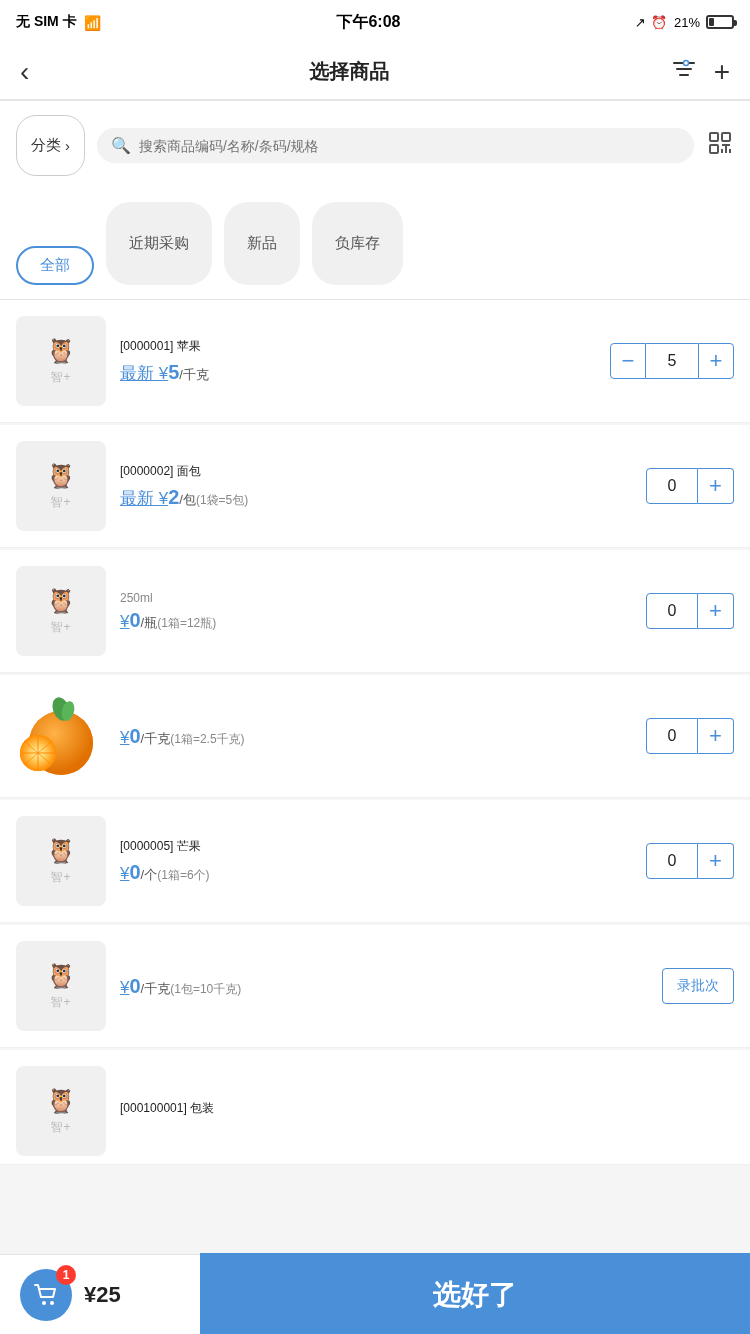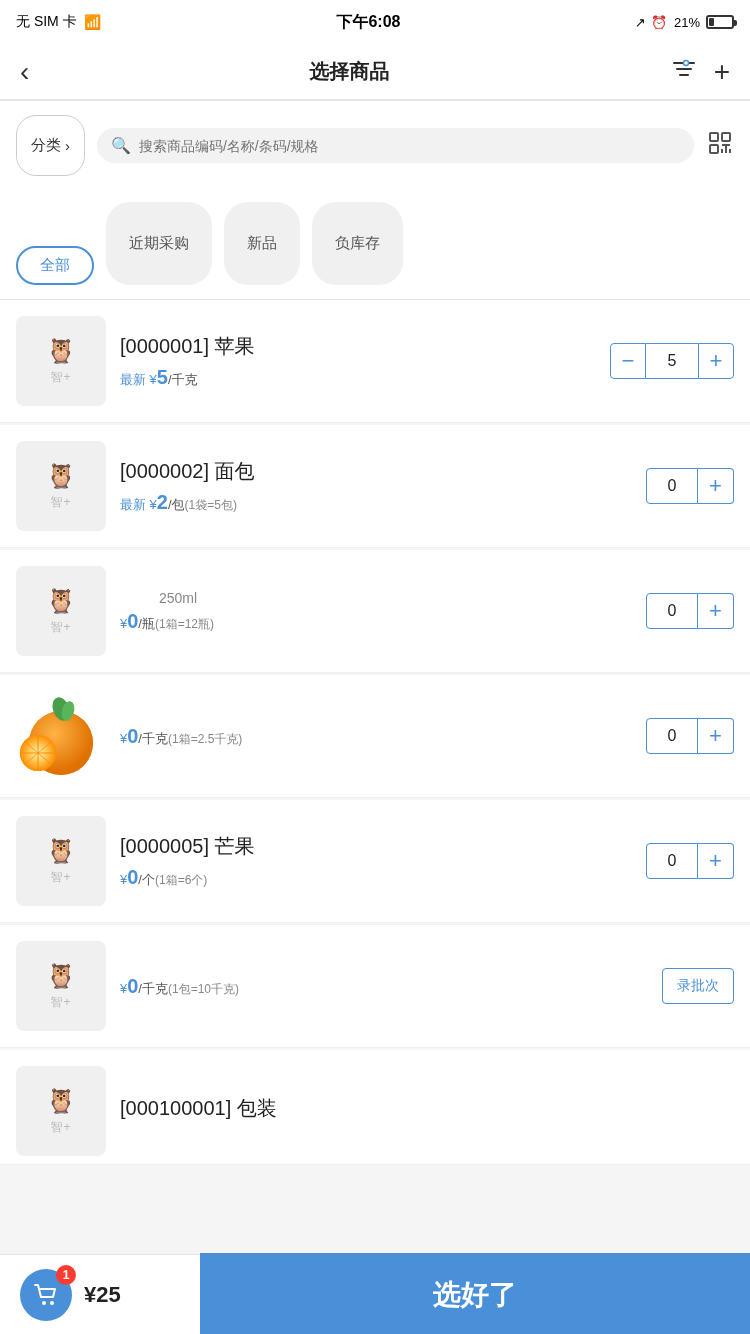--- a/index.html
+++ b/index.html
@@ -10,21 +10,21 @@
     .status-bar {
       background: #fff;
       height: 44px;
       display: flex;
       align-items: center;
       justify-content: space-between;
       padding: 0 16px;
       font-size: 15px;
       font-weight: 500;
     }
-    .status-left { display: flex; align-items: center; gap: 8px; font-size: 14px; }
+    .status-left { display: flex; align-items: flex-end; gap: 8px; font-size: 14px; font-weight: bold; }
     .status-center { font-size: 16px; font-weight: 600; }
     .status-right { display: flex; align-items: center; gap: 6px; font-size: 13px; }
     .battery-icon { width: 28px; height: 14px; border: 2px solid #333; border-radius: 3px; position: relative; display: inline-block; }
     .battery-icon::after { content: ''; position: absolute; right: -5px; top: 3px; width: 3px; height: 6px; background: #333; border-radius: 0 2px 2px 0; }
     .battery-fill { position: absolute; left: 1px; top: 1px; bottom: 1px; width: 21%; background: #333; border-radius: 1px; }
 
     
     .nav-bar {
       background: #fff;
       height: 56px;
@@ -136,25 +136,25 @@
     .product-thumb .owl-logo {
       display: flex;
       flex-direction: column;
       align-items: center;
       gap: 4px;
     }
     .owl-eyes { font-size: 24px; color: #bbb; }
     .owl-brand { font-size: 12px; color: #bbb; letter-spacing: 1px; }
 
     .product-info { flex: 1; min-width: 0; }
-    .product-name { font-size: 20px; color: #222; font-weight: 500; margin-bottom: 6px; }
-    .product-spec { font-size: 14px; color: #888; margin-bottom: 4px; margin-left: 39px; }
+    .product-name { font-size: 12px; color: #222; font-weight: 500; margin-bottom: 6px; }
+    .product-spec { font-size: 12px; color: #888; margin-bottom: 4px; }
     .product-price { font-size: 14px; color: #555; }
     .price-highlight { color: #4a90d9; font-size: 20px; font-weight: 700; }
-    .price-prefix { font-size: 13px; color: #4a90d9; }
+    .price-prefix { font-size: 17px; color: #4a90d9; text-decoration: underline; }
     .price-unit { font-size: 13px; color: #555; }
     .price-note { font-size: 12px; color: #888; }
 
     
     .qty-controls { display: flex; align-items: center; gap: 0; flex-shrink: 0; }
     .qty-btn {
       width: 36px;
       height: 36px;
       border: 1px solid #4a90d9;
       background: #fff;

